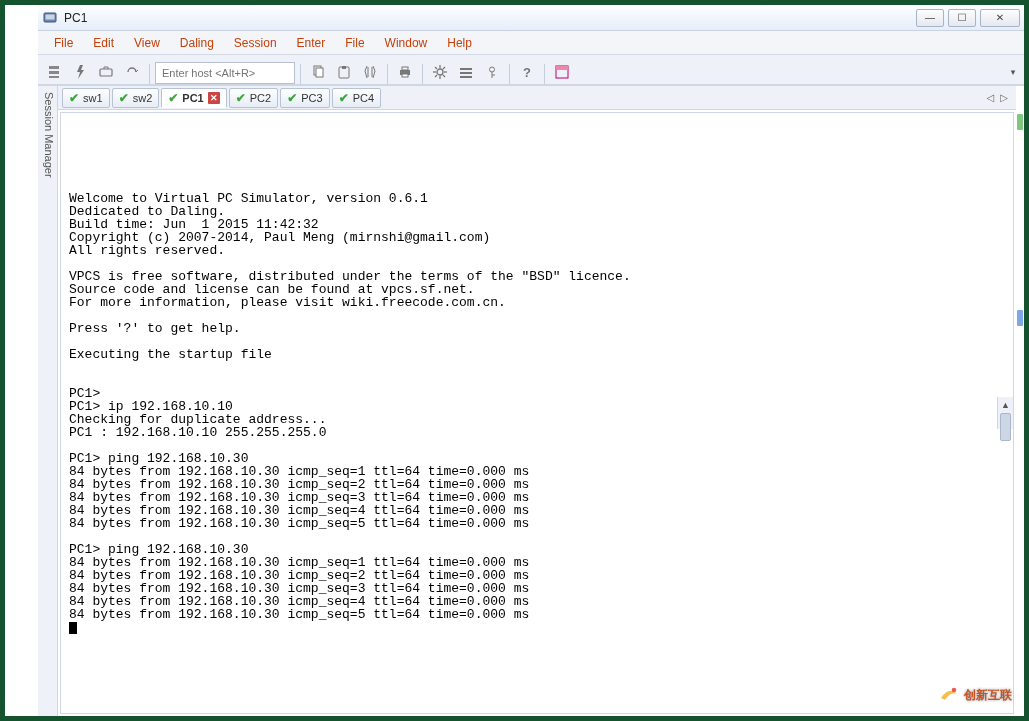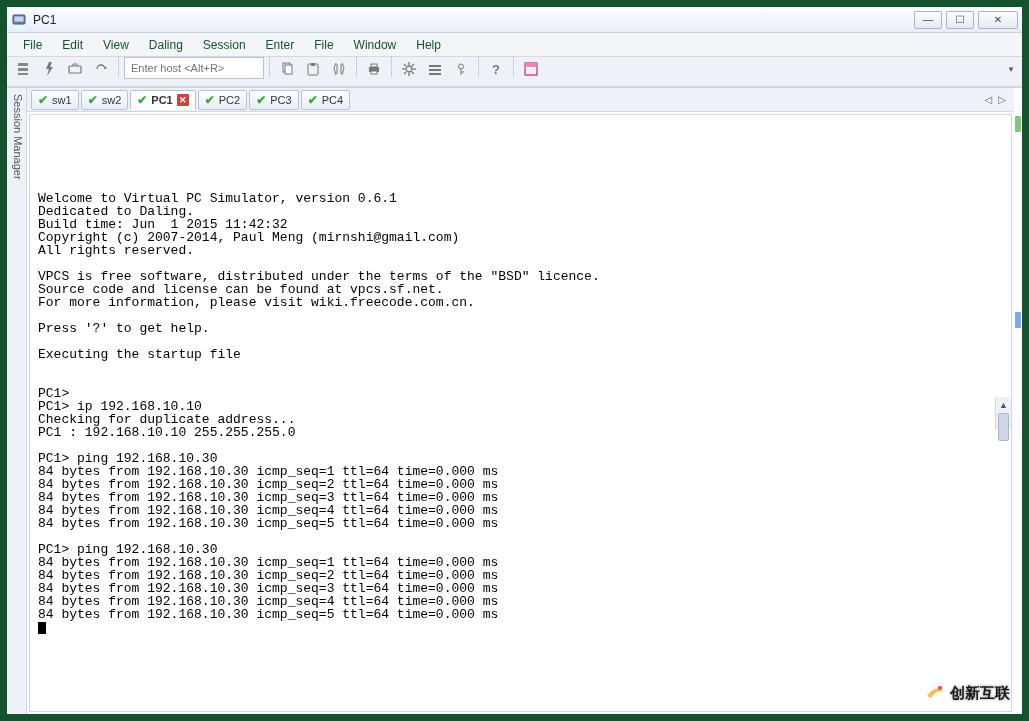--- a/index.html
+++ b/index.html
@@ -10,23 +10,24 @@
   width: 1029px;
   height: 721px;
   overflow: hidden;
   position: relative;
 }
 .window {
   position: absolute;
   top: 0; left: 0;
   width: 1029px; height: 721px;
   background: #fff;
-  border: 7px solid #14532d;
+  border: 5px solid #14532d;
   display: flex;
   flex-direction: column;
+  padding-left: 33px;
 }
 .title-bar {
   height: 26px;
   background: linear-gradient(#fdfeff, #e6eef9);
   border-bottom: 1px solid #c8d2e2;
   display: flex;
   align-items: center;
   padding: 0 4px;
 }
 .title-bar .app-icon {
@@ -53,30 +54,30 @@
   height: 24px;
   background: #f3f5f9;
   border-bottom: 1px solid #d3dae6;
   display: flex;
   align-items: stretch;
   padding: 0 6px;
 }
 .menu-item {
   padding: 0 10px;
   display: flex; align-items: center;
-  font-size: 12px; color: #14532d;
+  font-size: 12px; color: #c2410c;
   cursor: pointer;
 }
 
 .toolbar {
   height: 30px;
   background: #eef1f7;
   border-bottom: 1px solid #cfd7e4;
   display: flex;
-  align-items: flex-start;
+  align-items: flex-end;
   padding: 0 4px;
   gap: 2px;
 }
 .tool-btn {
   width: 24px; height: 24px;
   display: flex; align-items: center; justify-content: center;
   cursor: pointer;
   border-radius: 2px;
   color: #555;
 }
@@ -227,23 +228,23 @@
   left: 2px; right: 2px;
   top: 44%;
   height: 28px;
   background: #cdd6e4;
   border: 1px solid #aab6c9;
   border-radius: 2px;
 }
 .watermark {
   position: absolute;
   right: 12px; bottom: 10px;
-  font-size: 15px;
+  font-size: 12px;
   font-weight: bold;
-  color: #000000;
+  color: #c2410c;
   text-shadow: 0 0 3px rgba(0,0,0,.5);
   display: flex; align-items: center; gap: 4px;
   pointer-events: none;
   opacity: .9;
 }
 .watermark .swish {
   width: 22px; height: 22px;
   display: inline-block;
 }
 .right-strip {

